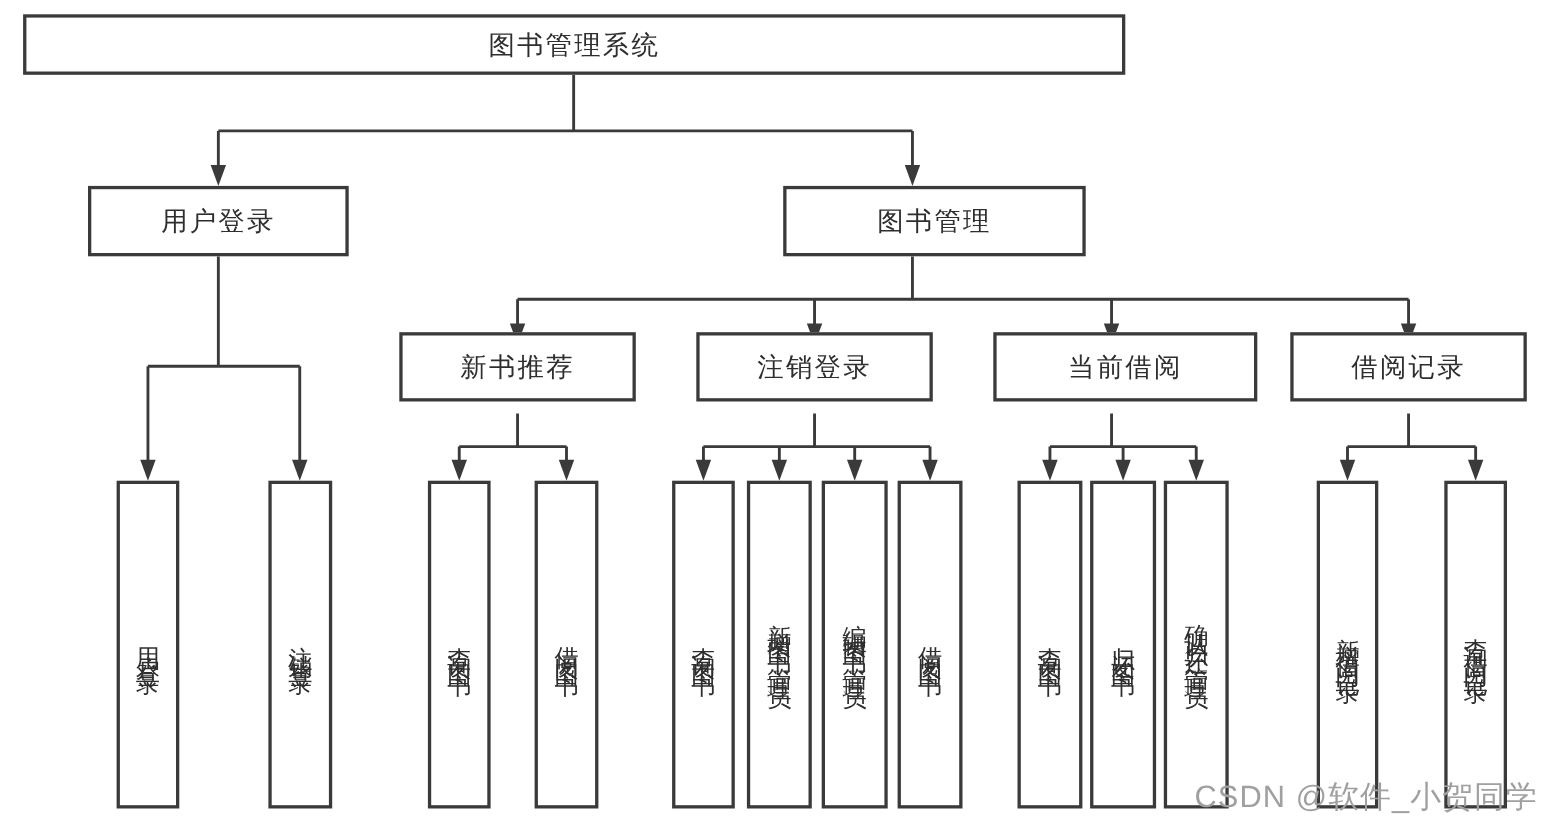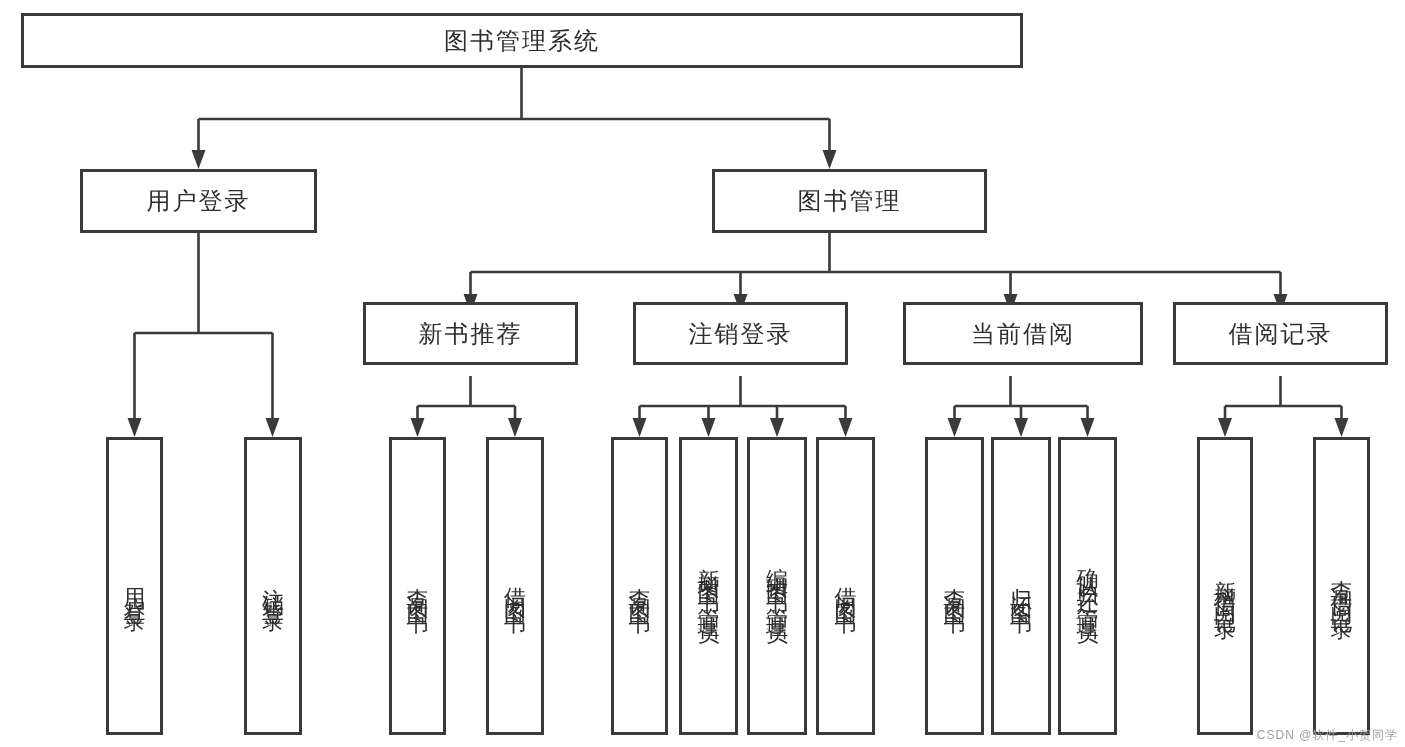--- a/index.html
+++ b/index.html
@@ -80,21 +80,21 @@
   .lf-7{left:816px;width:59px;}
   .lf-8{left:925px;width:59px;}
   .lf-9{left:991px;width:60px;}
   .lf-10{left:1058px;width:59px;}
   .lf-11{left:1197px;width:56px;}
   .lf-12{left:1313px;width:57px;}
   .watermark{
     position:absolute;
     right:7px;
     bottom:3px;
-    font-size:12px;
+    font-size:28px;
     color:var(--wm);
     letter-spacing:1px;
     white-space:nowrap;
   }
 </style>
 </head>
 <body>
 
 <div class="stage">
 

